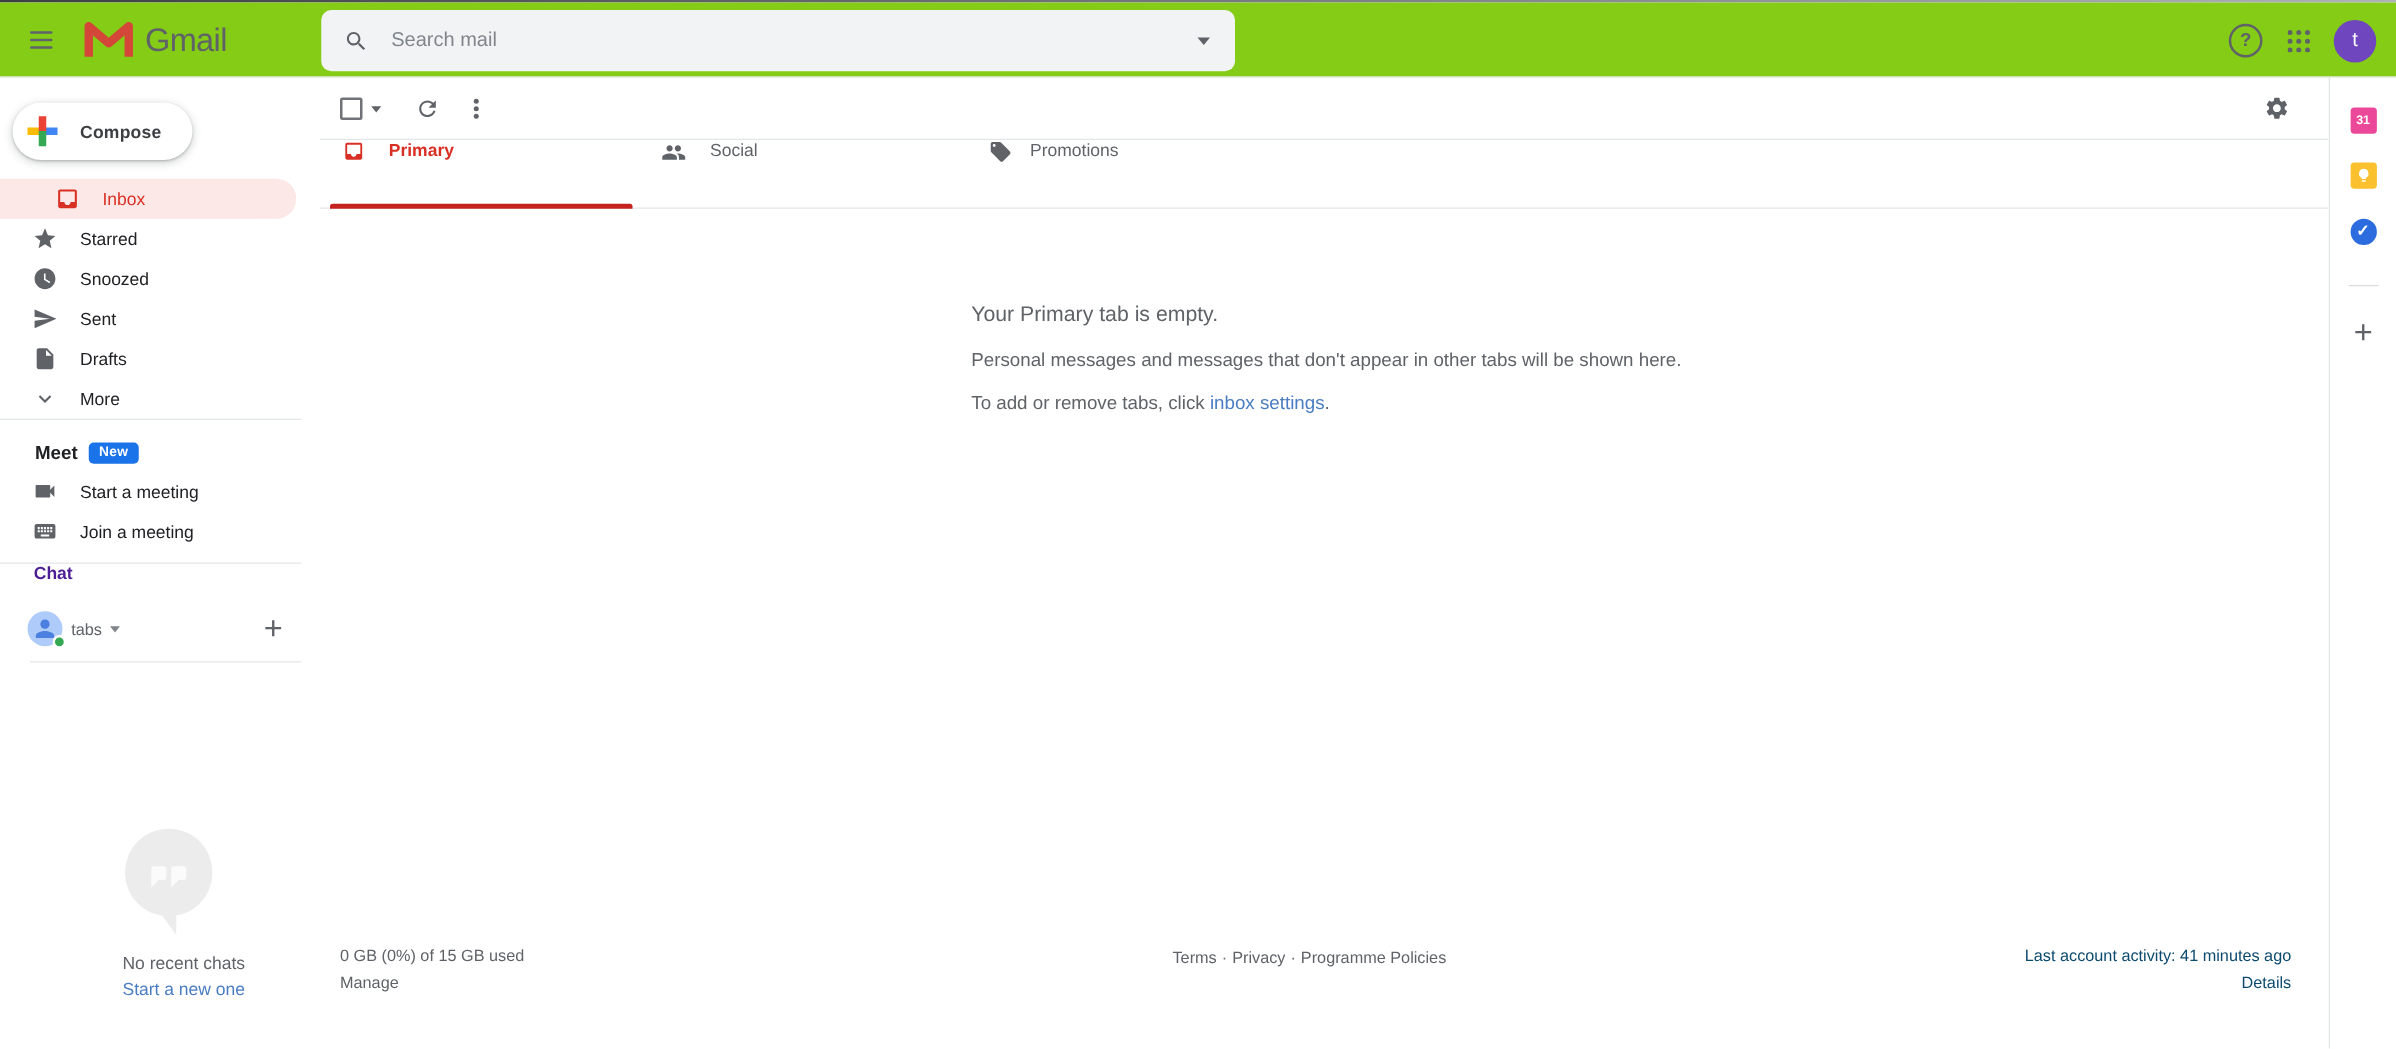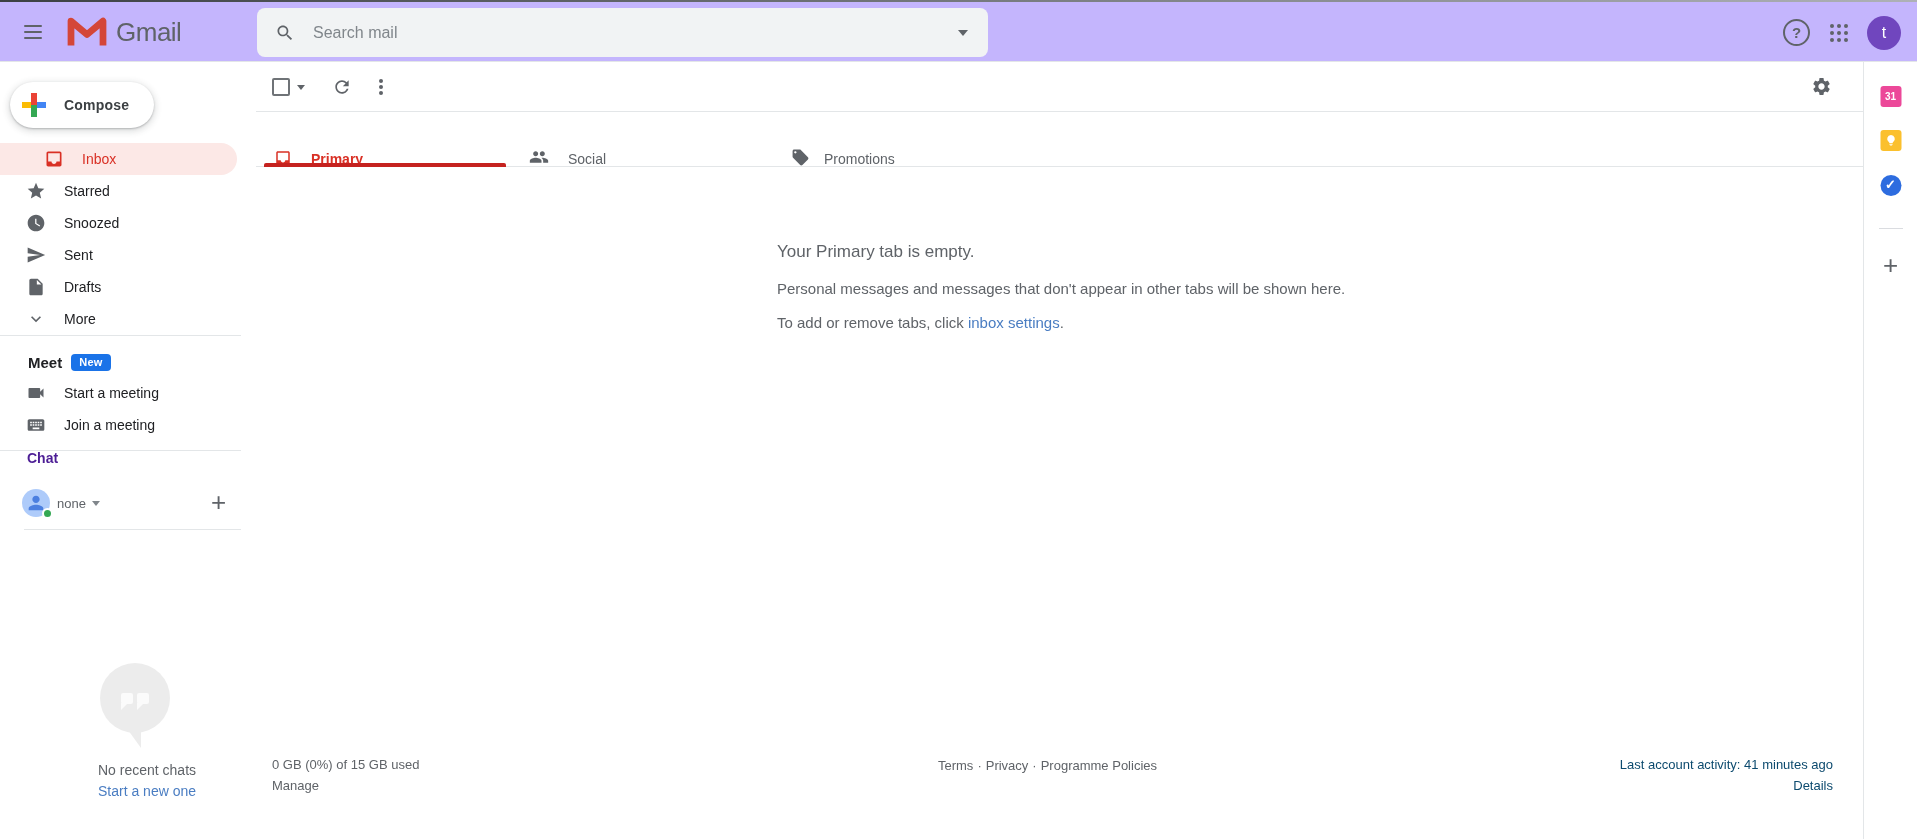--- a/index.html
+++ b/index.html
@@ -5,21 +5,21 @@
   * { margin:0; padding:0; box-sizing:border-box; }
   html,body { background:#fff; }
   body { font-family:"Liberation Sans", sans-serif; color:#202124; }
   .screen { position:relative; width:1917px; height:839px; background:#fff; overflow:hidden; }
 
   
   .top-edge { position:absolute; top:0; left:0; width:100%; height:2px;
               background:linear-gradient(90deg,#3c4043,#aeb1b6); }
 
   
-  .header { position:absolute; top:2px; left:0; width:100%; height:60px; background:#c4b5fd;
+  .header { position:absolute; top:2px; left:0; width:100%; height:60px; background:#84cc16;
             border-bottom:1px solid #e3e6e8; }
   .hamburger { position:absolute; left:24px; top:16px; width:20px; height:28px; cursor:pointer;
                display:flex; flex-direction:column; justify-content:center; gap:4px; }
   .hamburger span { display:block; width:18px; height:2px; background:#5f6368; border-radius:1px; }
   .logo { position:absolute; left:66px; top:10px; height:40px; display:flex; align-items:center; gap:8px; }
   .logo-text { font-size:26px; color:#5f6368; letter-spacing:-0.5px; }
 
   .searchbar { position:absolute; left:257px; top:6px; width:731px; height:49px;
                background:#f1f3f4; border-radius:8px; display:flex; align-items:center; }
   .searchbar .mag { margin-left:18px; flex:none; }
@@ -96,21 +96,21 @@
         border-radius:2px; cursor:pointer; }
   .cb-caret { position:absolute; left:41px; top:23px; width:0; height:0; cursor:pointer;
               border-left:4px solid transparent; border-right:4px solid transparent; border-top:5px solid #5f6368; }
   .tb-refresh { position:absolute; left:76px; top:15px; cursor:pointer; }
   .tb-dots { position:absolute; left:120px; top:15px; width:10px; height:20px; cursor:pointer;
              display:flex; flex-direction:column; align-items:center; justify-content:center; gap:2px; }
   .tb-dots i { width:4px; height:4px; border-radius:50%; background:#5f6368; }
   .tb-gear { position:absolute; right:31px; top:14px; cursor:pointer; }
 
   .tabs { position:absolute; left:0; top:50px; width:100%; height:55px; border-bottom:1px solid #e3e6e8; }
-  .tab { position:absolute; top:0; height:55px; display:flex; align-items:flex-end; cursor:pointer;
+  .tab { position:absolute; top:0; height:55px; display:flex; align-items:flex-start; cursor:pointer;
          font-size:14px; color:#5f6368; }
   .tab-primary { left:4px; width:242px; }
   .tab-primary .ticon { margin-left:14px; }
   .tab-primary .tlabel { margin-left:19px; color:#d93025; font-weight:bold; }
   .tab-social { left:246px; width:242px; }
   .tab-social .ticon { margin-left:27px; }
   .tab-social .tlabel { margin-left:19px; }
   .tab-promos { left:488px; width:242px; }
   .tab-promos .ticon { margin-left:47px; }
   .tab-promos .tlabel { margin-left:14px; }
@@ -261,21 +261,21 @@
     <div class="sb-divider d2"></div>
 
     <div class="chat-title">Chat</div>
     <div class="chat-row">
       <span class="chat-avatar">
         <svg width="22" height="22" viewBox="0 0 24 24" fill="#4b7fe0">
           <path d="M12 12c2.21 0 4-1.79 4-4s-1.79-4-4-4-4 1.79-4 4 1.79 4 4 4zm0 2c-2.67 0-8 1.34-8 4v2h16v-2c0-2.66-5.33-4-8-4z"></path>
         </svg>
         <i class="presence"></i>
       </span>
-      <span class="chat-name">none</span>
+      <span class="chat-name">tabs</span>
       <span class="mini-caret"></span>
       <span class="chat-add">+</span>
     </div>
 
     <div class="sb-divider d3"></div>
 
     <div class="hangout-bubble">
       <i class="quote"></i>
         <i class="quote"></i>
     </div>

